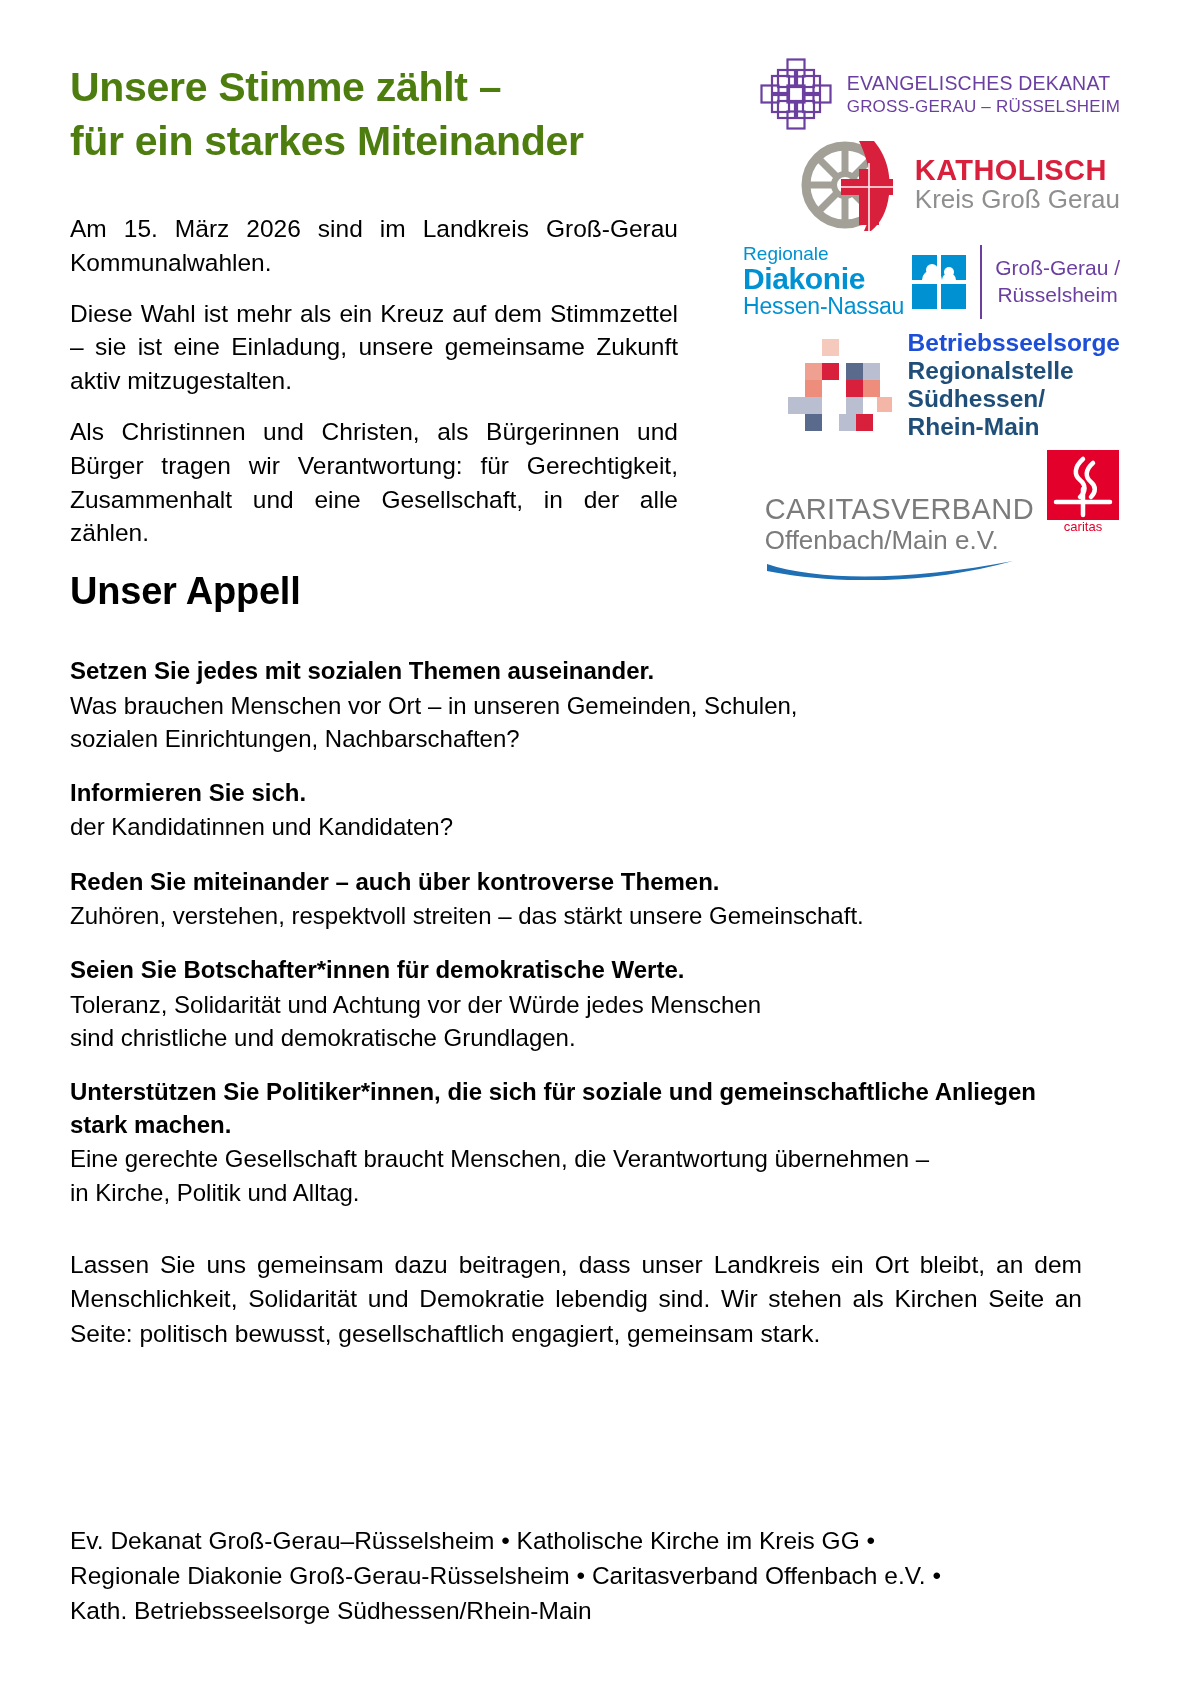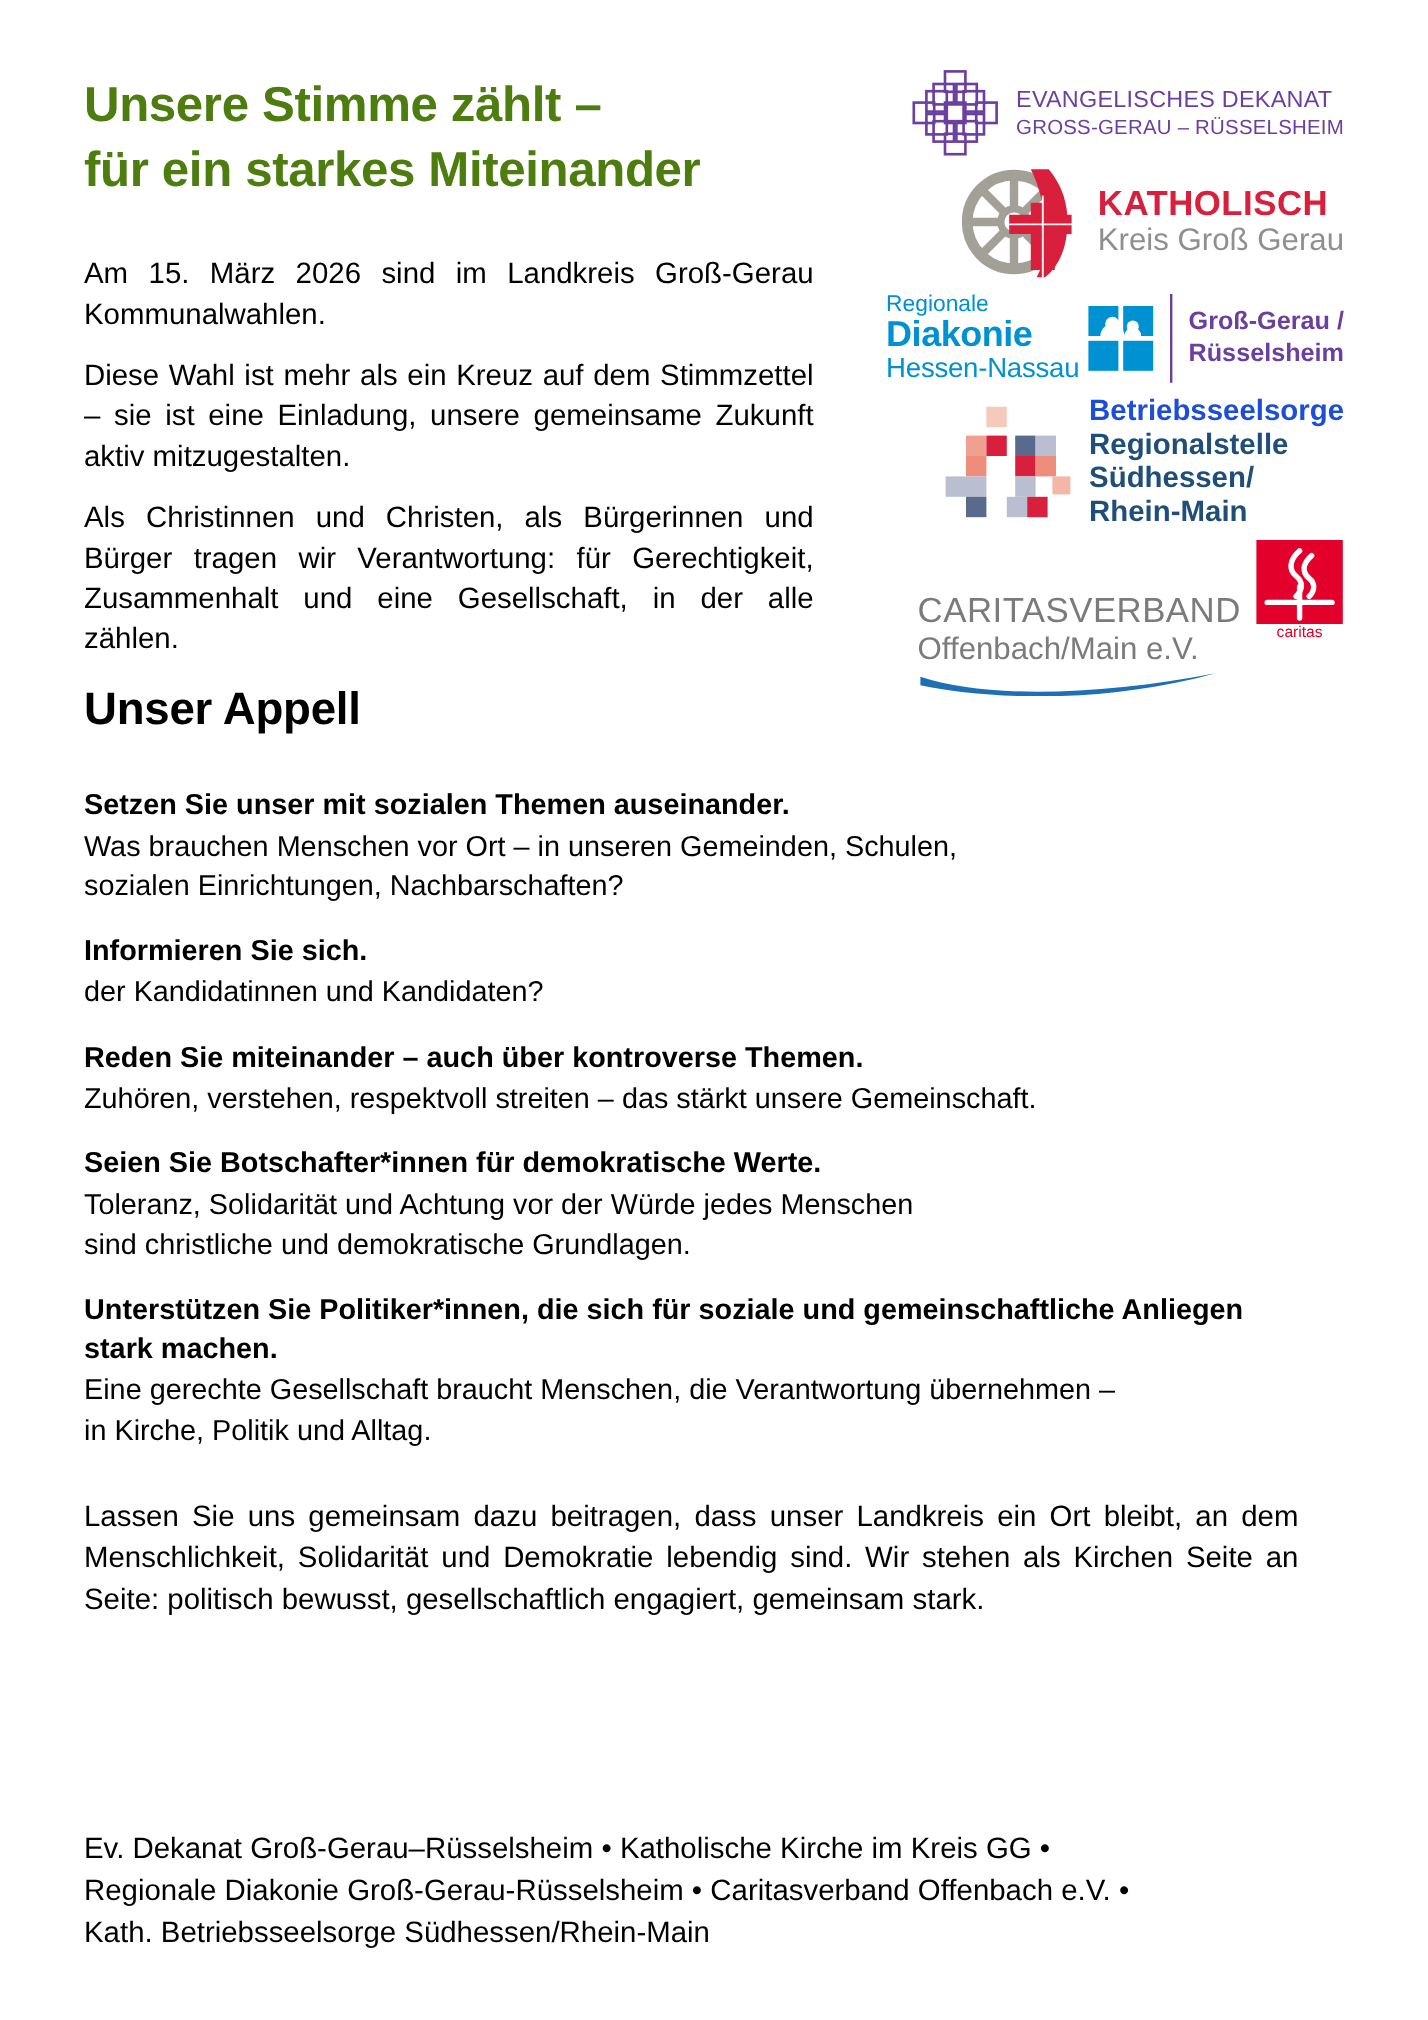--- a/index.html
+++ b/index.html
@@ -138,23 +138,23 @@
   .diak-w3 { font-size: 23px; line-height: 1.1; letter-spacing: -0.2px; white-space: nowrap; }
   .diak-mark { width: 56px; height: 56px; flex: 0 0 auto; }
   .diak-divider {
     width: 2px;
     height: 74px;
     background: #6b3fa0;
     margin: 0 13px;
     flex: 0 0 auto;
   }
   .diak-right {
-    text-align: left;
+    text-align: center;
     color: #6b3fa0;
-    font-weight: bold;
+    font-weight: normal;
     font-size: 21px;
     line-height: 1.28;
     white-space: nowrap;
   }
 
   
   .logo-bs {
     height: 108px;
     display: flex;
     align-items: center;
@@ -397,21 +397,21 @@
       </div>
 
     </div>
   </div>
 
   <h2 class="appeal-heading">Unser Appell</h2>
 
   <div class="appeal-list">
 
     <div class="appeal-item">
-      <p class="appeal-title">Setzen Sie unser mit sozialen Themen auseinander.</p>
+      <p class="appeal-title">Setzen Sie jedes mit sozialen Themen auseinander.</p>
       <p class="appeal-body">Was brauchen Menschen vor Ort – in unseren Gemeinden, Schulen,</p>
       <p class="appeal-body">sozialen Einrichtungen, Nachbarschaften?</p>
     </div>
 
     <div class="appeal-item">
       <p class="appeal-title">Informieren Sie sich.</p>
       <p class="appeal-body">der Kandidatinnen und Kandidaten?</p>
     </div>
 
     <div class="appeal-item">

